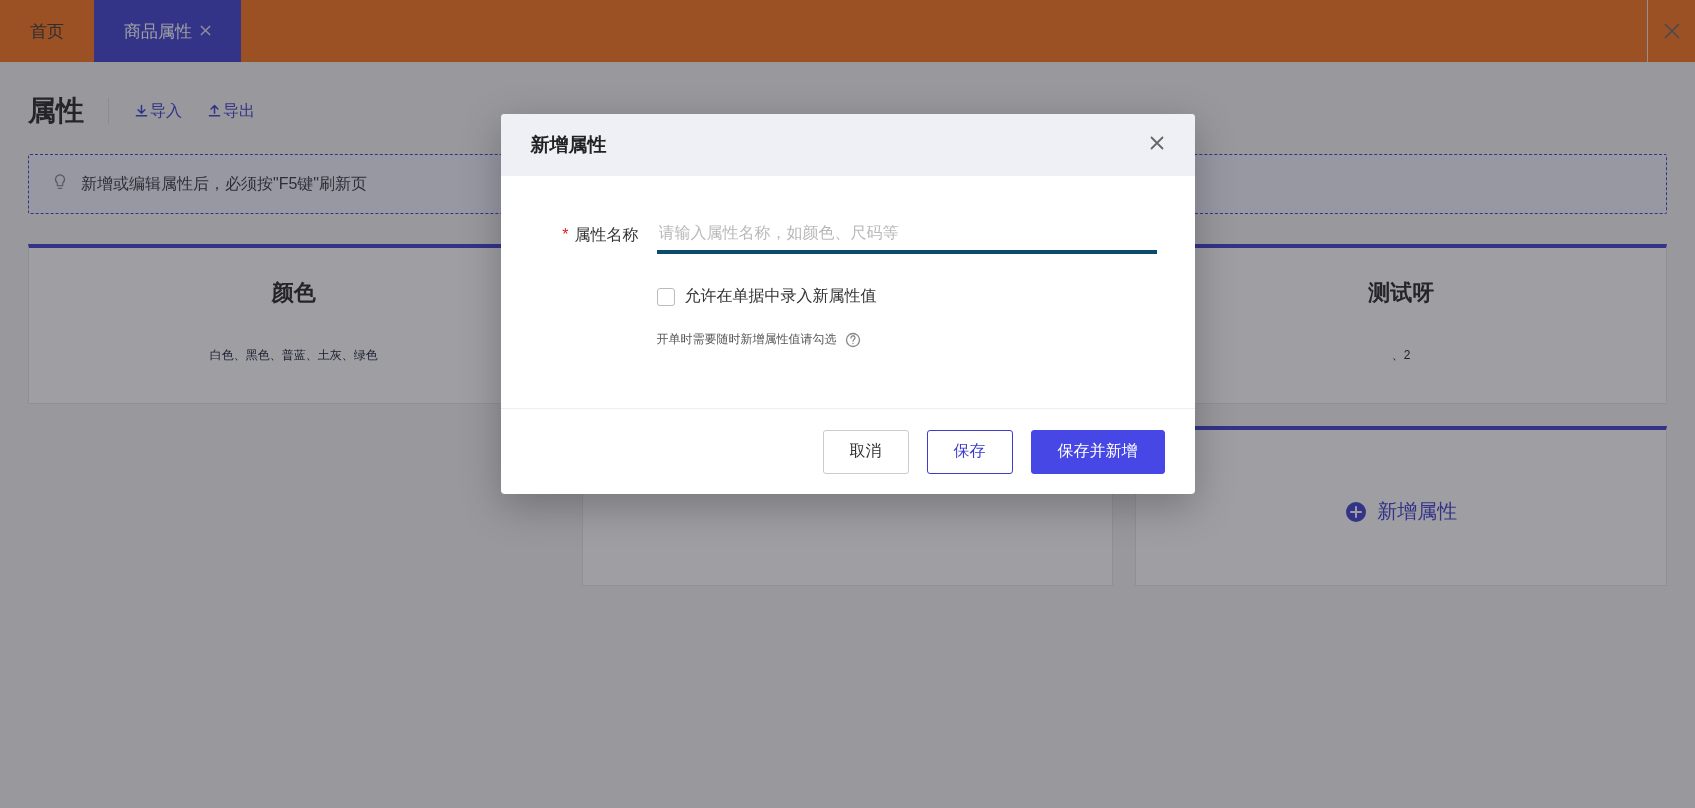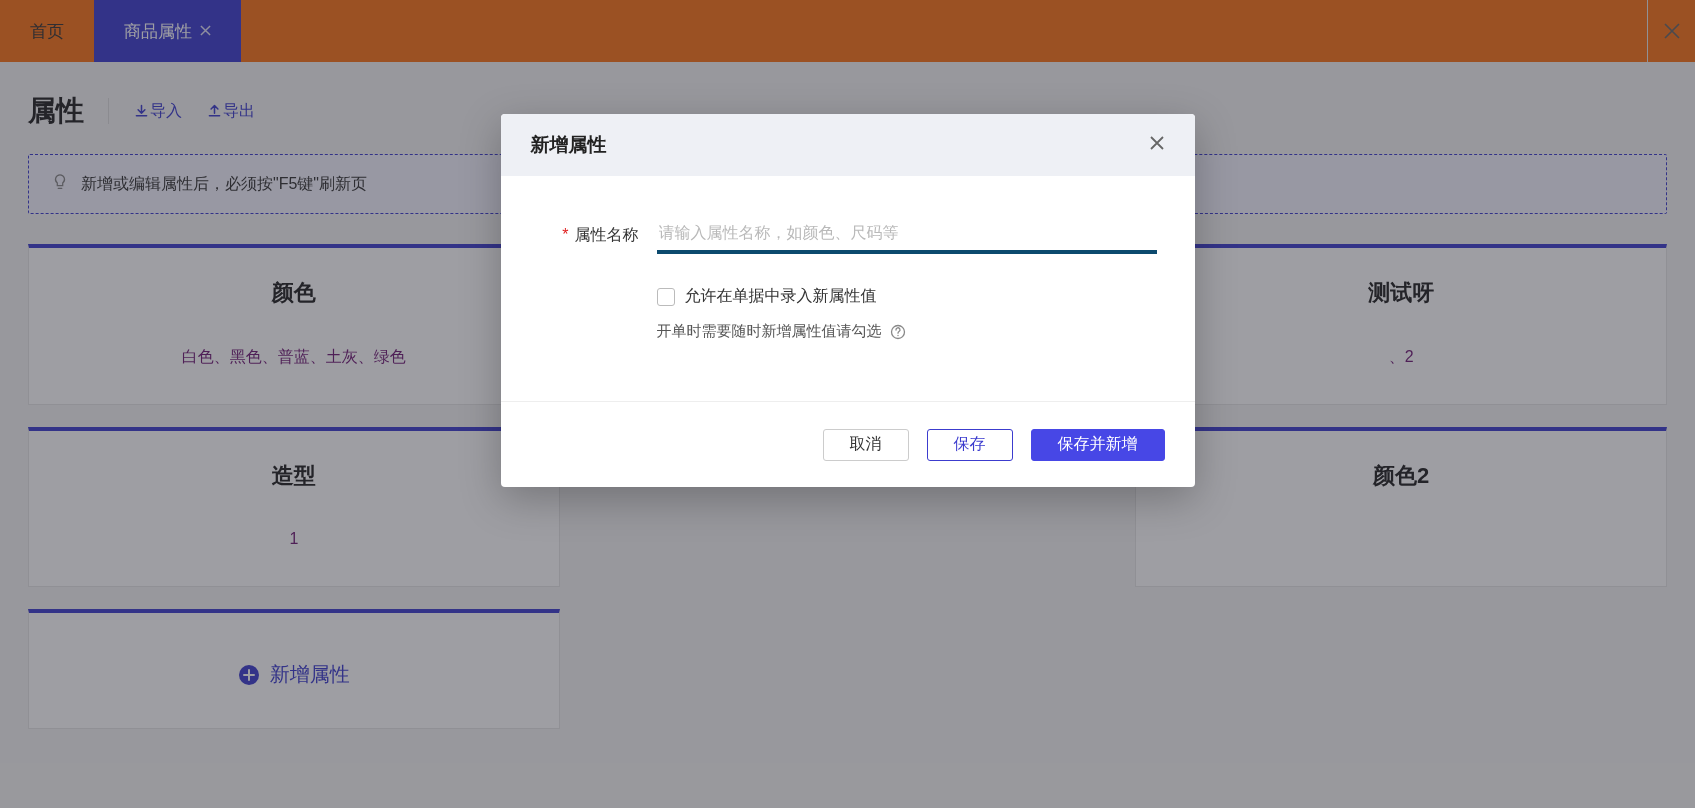--- a/index.html
+++ b/index.html
@@ -112,22 +112,22 @@
       padding: 30px 36px 36px 36px;
       min-height: 160px;
     }
     .card-title {
       font-size: 22px;
       font-weight: 700;
       color: #222;
       margin-bottom: 14px;
     }
     .card-values {
-      font-size: 16px;
-      color: #701a75;
+      font-size: 12px;
+      color: #0f172a;
       margin-top: 39px;
     }
     .add-card {
       background: #fff;
       border: 1px solid #e6e6e6;
       border-top: 4px solid #3c3cce;
       padding: 38px 36px 30px 36px;
       min-height: 120px;
       display: flex;
       align-items: center;
@@ -219,43 +219,43 @@
       font-size: 16px;
       color: #333;
     }
     .checkbox-box {
       width: 18px;
       height: 18px;
       border: 1.5px solid #bbb;
       border-radius: 3px;
     }
     .help-row {
-      margin-top: 15px;
+      margin-top: 24px;
       margin-left: 118px;
       display: flex;
       align-items: center;
       gap: 8px;
-      font-size: 15px;
+      font-size: 12px;
       color: #555;
     }
     .help-row .qmark {
       display: inline-flex;
       color: #888;
     }
     .modal-footer {
       border-top: 1px solid #eee;
       height: 86px;
       display: flex;
       align-items: center;
       justify-content: flex-end;
       gap: 18px;
       padding: 0 30px;
     }
     .btn {
-      height: 32px;
+      height: 44px;
       padding: 0 26px;
       font-size: 16px;
       border-radius: 3px;
       cursor: pointer;
       display: flex;
       align-items: center;
       justify-content: center;
     }
     .btn-default {
       border: 1px solid #ccc;
@@ -330,24 +330,20 @@
   <div class="card-grid">
     <div class="card">
       <div class="card-title">颜色</div>
       <div class="card-values">白色、黑色、普蓝、土灰、绿色</div>
     </div>
     <div class="card" style="visibility:hidden"></div>
     <div class="card">
       <div class="card-title">测试呀</div>
       <div class="card-values">、2</div>
     </div>
-    <div class="card">
-      <div class="card-title">造型</div>
-      <div class="card-values">1</div>
-    </div>
     <div class="card" style="visibility:hidden"></div>
     <div class="card">
       <div class="card-title">颜色2</div>
     </div>
     <div class="add-card">
       <span class="plus-circle">
         <svg width="22" height="22" viewBox="0 0 22 22">
             <circle cx="11" cy="11" r="10" fill="#3c3cce"></circle>
             <path d="M11 6 L11 16 M6 11 L16 11" stroke="#fff" stroke-width="2" stroke-linecap="round"></path>
           </svg>

